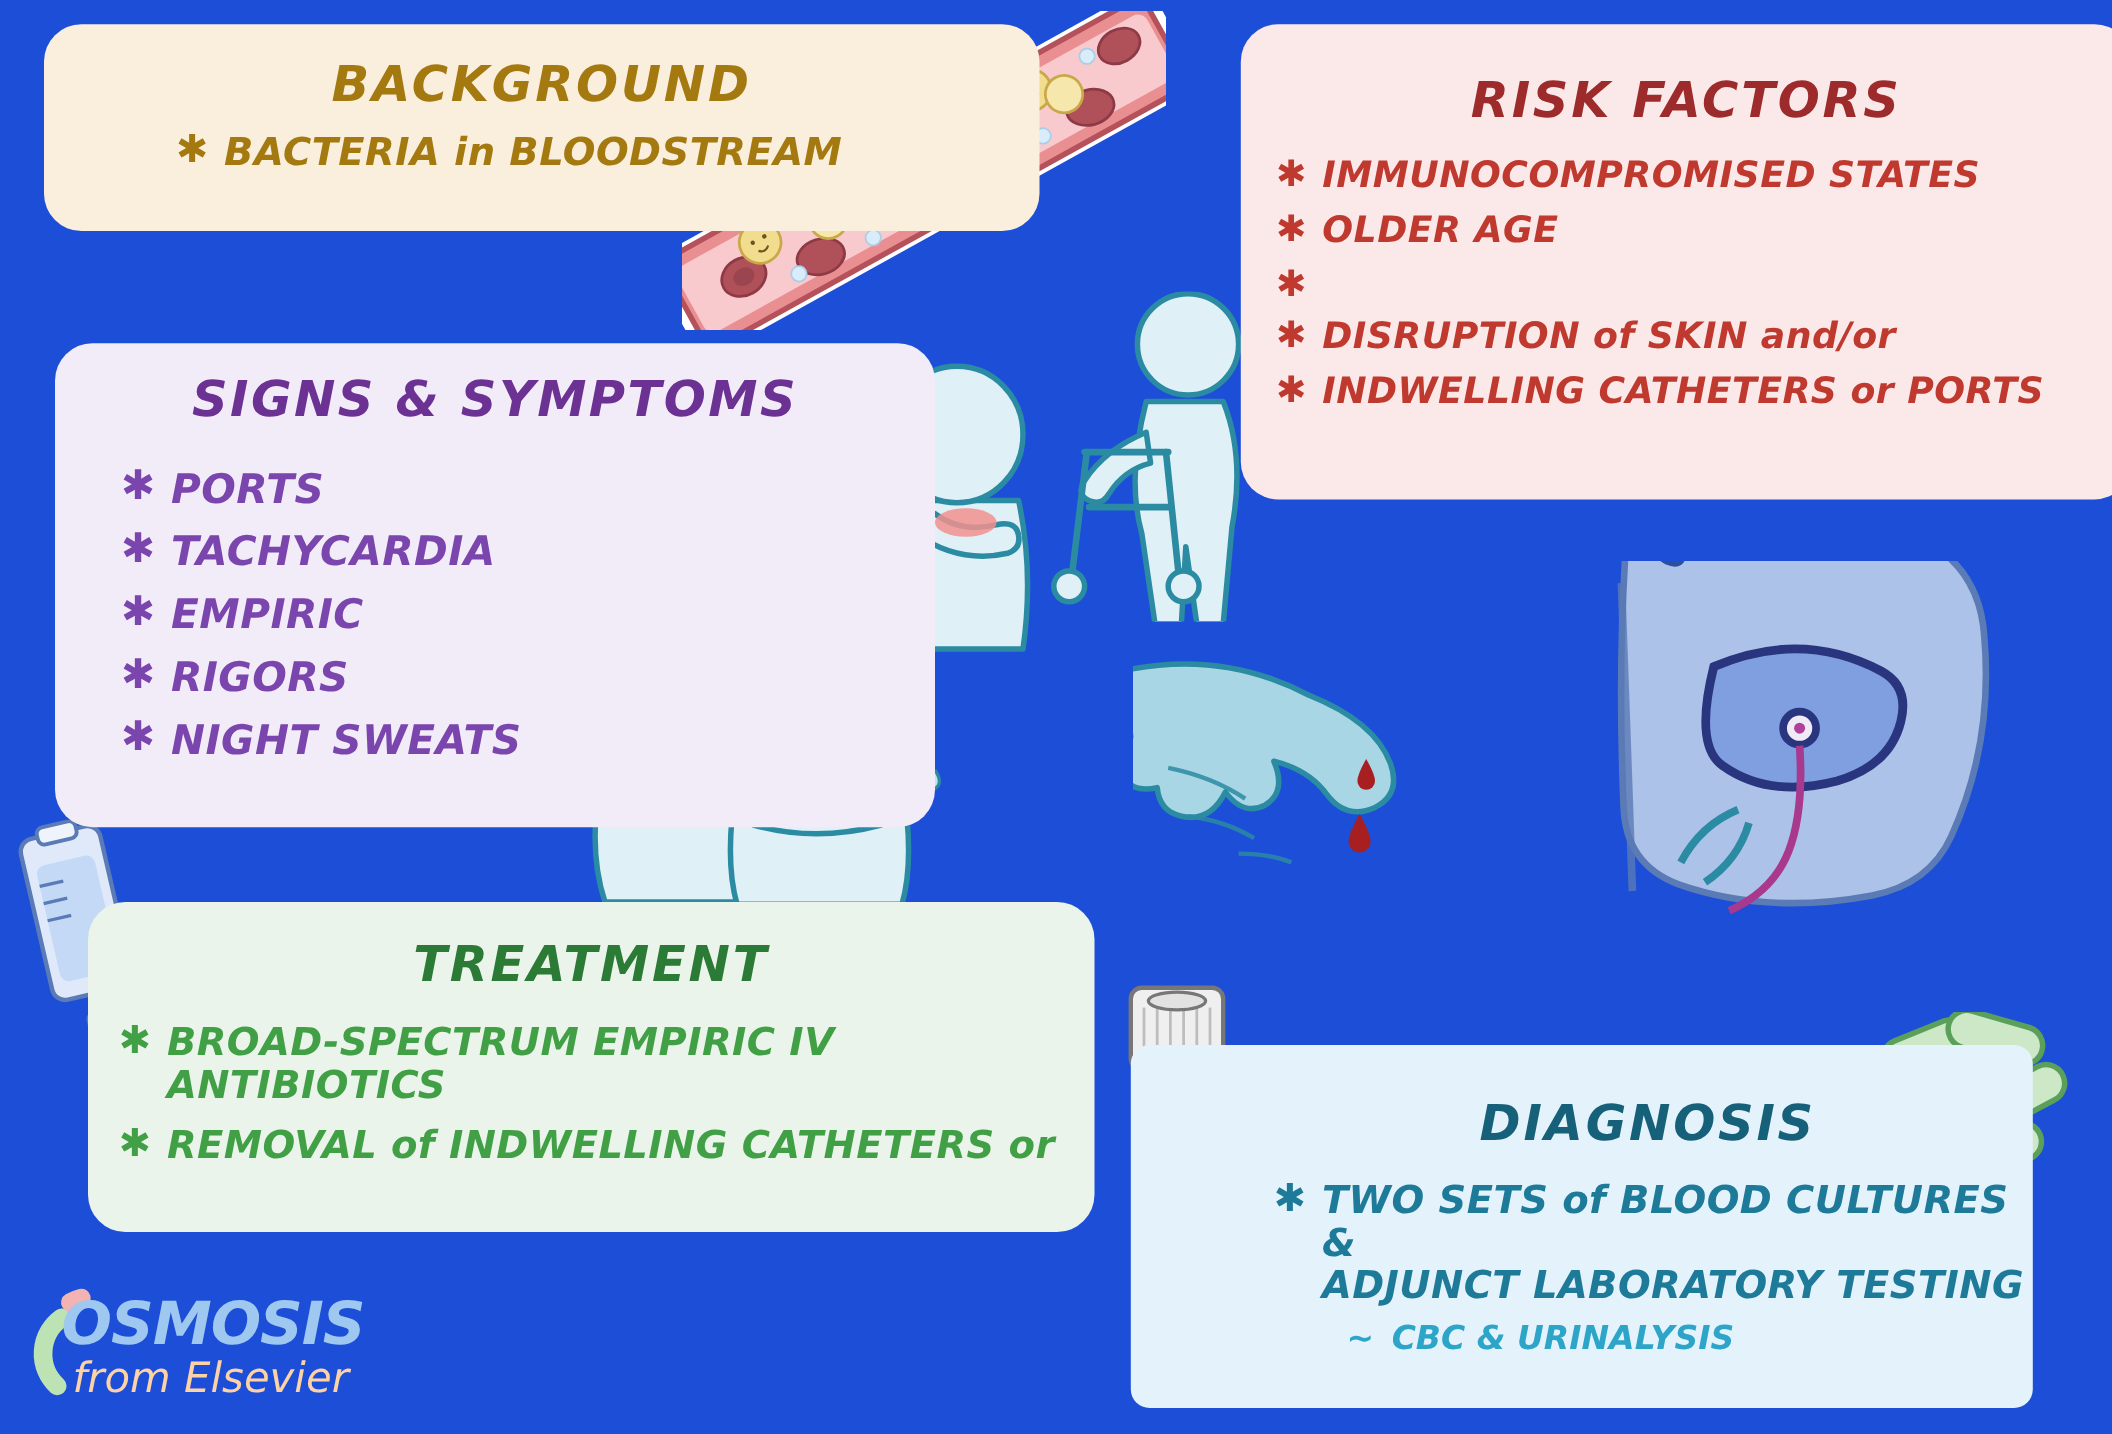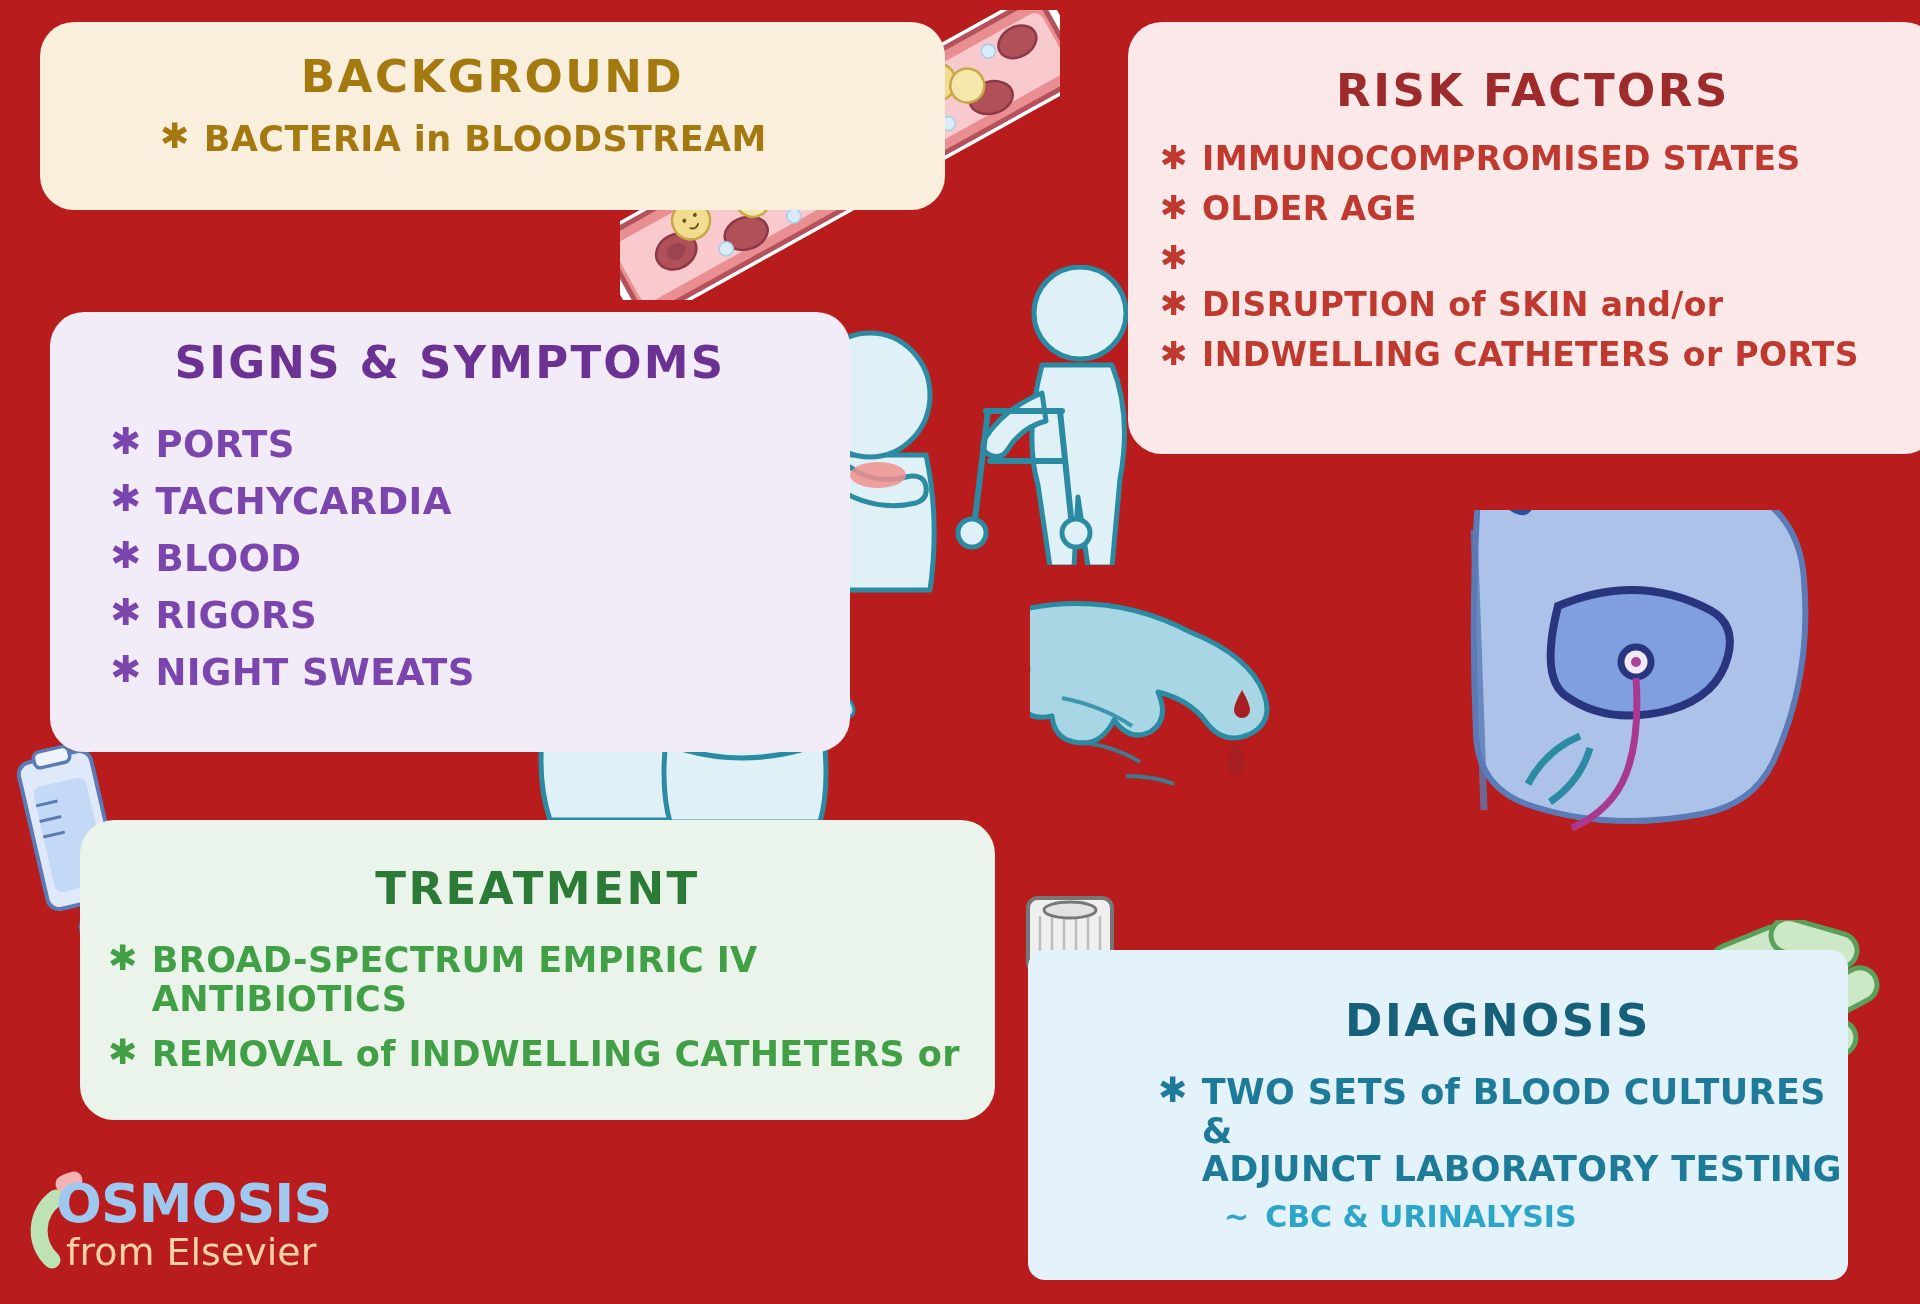--- a/index.html
+++ b/index.html
@@ -2,21 +2,21 @@
 <html><head>
 <meta charset="utf-8">
 <style>
   * { box-sizing: border-box; margin: 0; padding: 0; }
   html, body {
     width: 1920px; height: 1304px;
     background: #ffffff;
     font-family: "DejaVu Sans", sans-serif;
     overflow: hidden;
   }
-  #stage { position: relative; width: 1920px; height: 1304px; background:#b91c1c; }
+  #stage { position: relative; width: 1920px; height: 1304px; background:#1d4ed8;font-style:italic; }
 
   
   .panel { position: absolute; border-radius: 34px; }
   .panel-title {
     font-family: "DejaVu Sans", sans-serif;
     font-weight: 700;
     letter-spacing: 1.6px;
     text-align: center;
     white-space: nowrap;
   }
@@ -45,21 +45,21 @@
   #p-risk .bullets li { color:#c0392f; font-size: 33px; line-height: 1.12; margin-bottom: 13px; }
 
   
   #p-signs { left: 50px; top: 312px; width: 800px; height: 440px; background:#f2ebf8; }
   #p-signs .panel-title { color:#6b3193; font-size: 45px; margin-top: 24px; letter-spacing:2.2px;}
   #p-signs .bullets { margin: 34px 0 0 0; padding: 0 0 0 60px; }
   #p-signs .bullets li { color:#7b45ae; font-size: 37px; margin-bottom: 14px; }
 
   
   #p-treatment { left: 80px; top: 820px; width: 915px; height: 300px; background:#ebf4ea; }
-  #p-treatment .panel-title { color:#2b7a35; font-size: 45px; margin-top: 42px; letter-spacing:2.5px;text-align:center;}
+  #p-treatment .panel-title { color:#2b7a35; font-size: 45px; margin-top: 30px; letter-spacing:2.5px;text-align:center;}
   #p-treatment .bullets { margin: 26px 0 0 0; padding: 0 0 0 28px; }
   #p-treatment .bullets li { color:#41a046; font-size: 35px; line-height:1.12; margin-bottom: 16px; }
 
   
   #p-diagnosis { left: 1028px; top: 950px; width: 820px; height: 330px; background:#e3f2fb;border-radius:17px; }
   #p-diagnosis .panel-title { color:#166179; font-size: 45px; margin-top: 44px; margin-left: 120px; letter-spacing:2.5px;}
   #p-diagnosis .bullets { margin: 26px 0 0 0; padding: 0 0 0 130px; }
   #p-diagnosis .bullets li { color:#1d7a99; font-size: 35px; line-height:1.1; }
   #p-diagnosis .sub {
     color:#2da5c8; font-size: 30px; font-weight:600;
@@ -369,21 +369,21 @@
       <li>
         <span class="ast">✱</span>
         <span class="btxt">PORTS</span>
       </li>
       <li>
         <span class="ast">✱</span>
         <span class="btxt">TACHYCARDIA</span>
       </li>
       <li>
         <span class="ast">✱</span>
-        <span class="btxt">BLOOD</span>
+        <span class="btxt">EMPIRIC</span>
       </li>
       <li>
         <span class="ast">✱</span>
         <span class="btxt">RIGORS</span>
       </li>
       <li>
         <span class="ast">✱</span>
         <span class="btxt">NIGHT SWEATS</span>
       </li>
     </ul>

